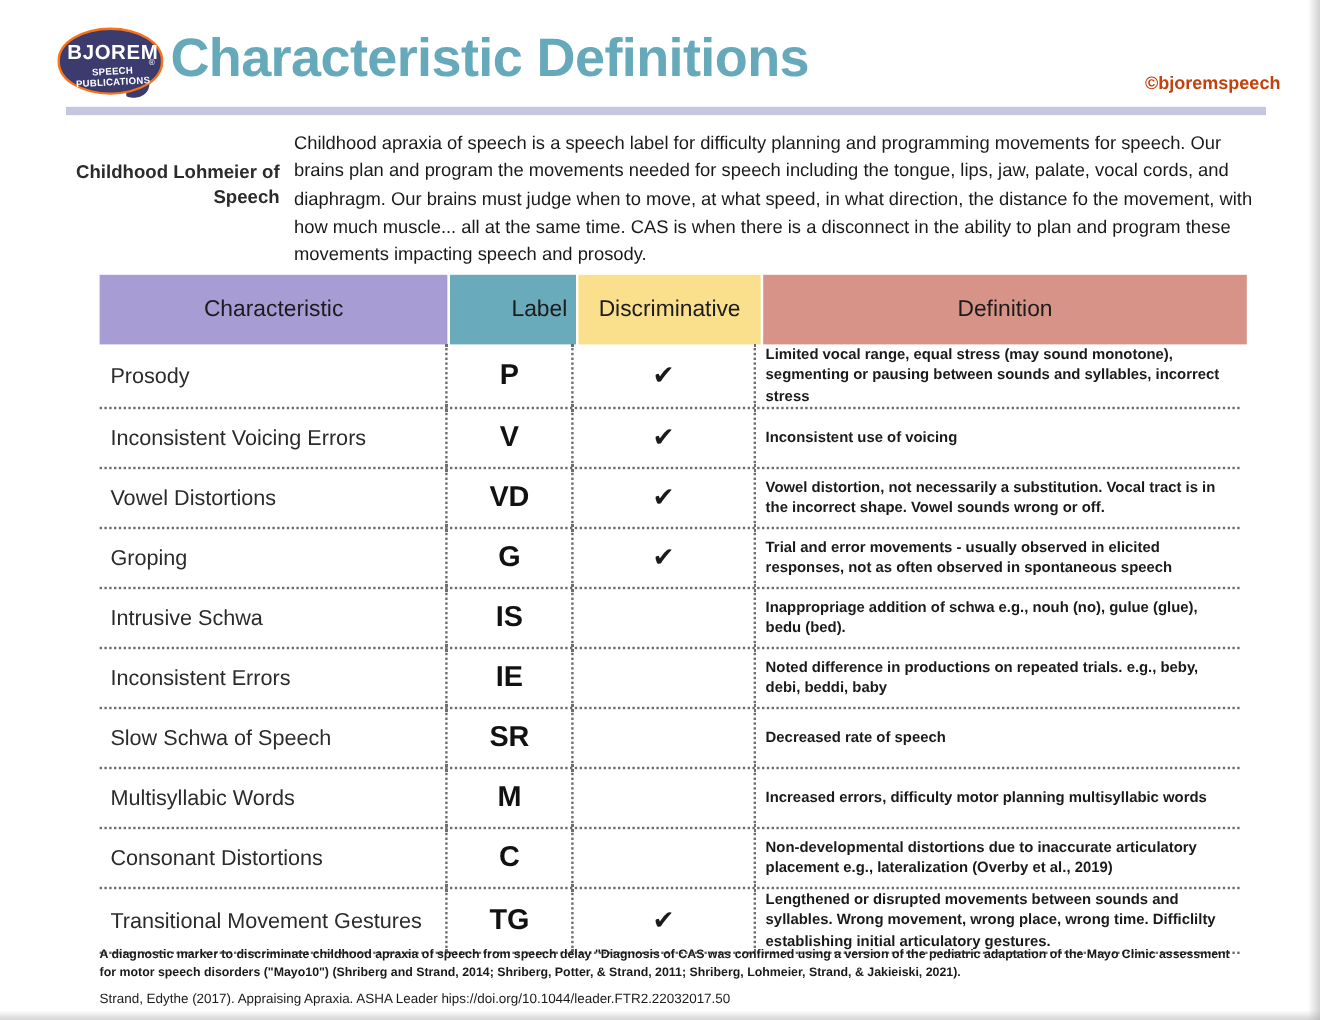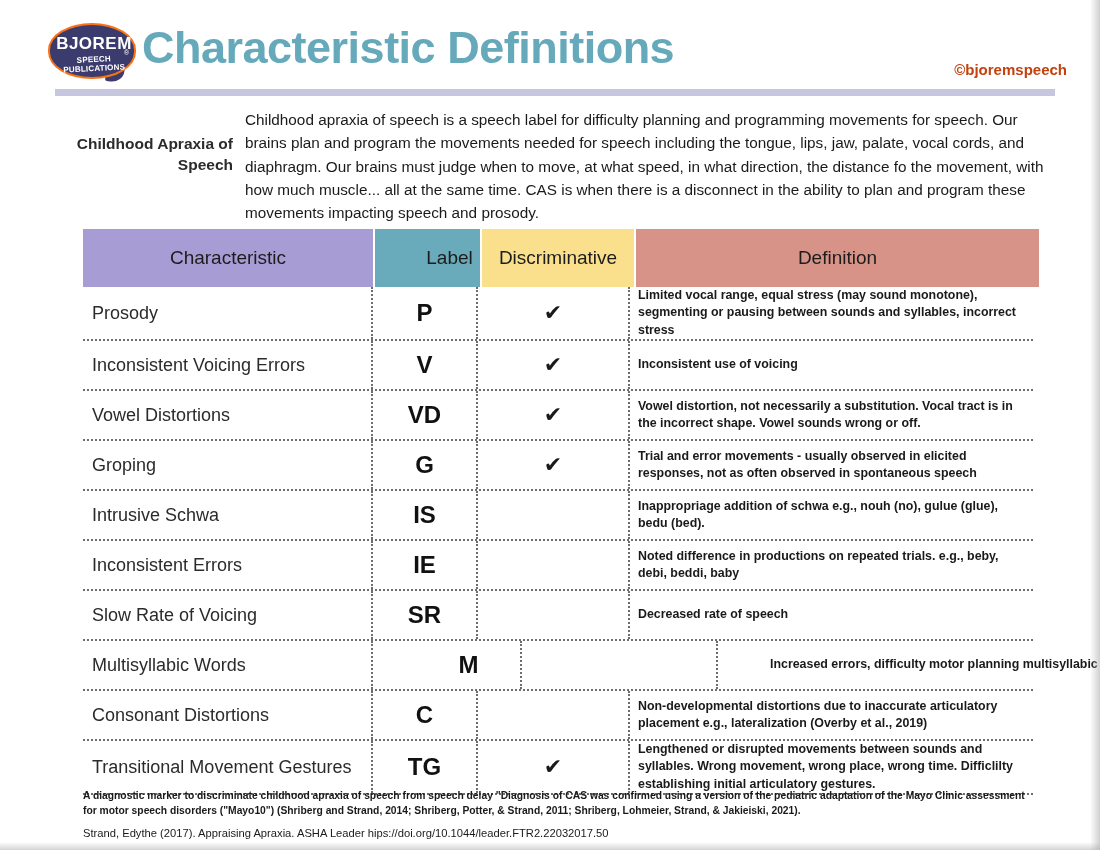--- a/index.html
+++ b/index.html
@@ -262,21 +262,21 @@
         <div class="logo-line2">SPEECH PUBLICATIONS</div>
       </div>
     </div>
 
     <div id="doc-title">Characteristic Definitions</div>
     <div id="copyright">©bjoremspeech</div>
     <div id="header-rule"></div>
   </div>
 
   <div id="intro">
-    <div id="intro-label">Childhood Apraxia of Speech</div>
+    <div id="intro-label">Childhood Lohmeier of Speech</div>
     <div id="intro-text">Childhood apraxia of speech is a speech label for difficulty planning and programming movements for speech. Our brains plan and program the movements needed for speech including the tongue, lips, jaw, palate, vocal cords, and diaphragm. Our brains must judge when to move, at what speed, in what direction, the distance fo the movement, with how much muscle... all at the same time. CAS is when there is a disconnect in the ability to plan and program these movements impacting speech and prosody.</div>
   </div>
 
   <div id="table">
 
     <div class="thead">
       <div class="cell col-characteristic th-characteristic">Characteristic</div>
       <div class="gap"></div>
       <div class="cell col-label th-label">Label</div>
       <div class="gap"></div>
@@ -328,28 +328,28 @@
         </div>
         <div class="trow" style="min-height: 50px;">
           <div class="cell col-characteristic c-characteristic">Inconsistent Errors</div>
           <div class="cell col-label c-label">IE</div>
           <div class="cell col-discriminative c-discriminative">
             <span class="check"></span>
           </div>
           <div class="cell col-definition c-definition">Noted difference in productions on repeated trials. e.g., beby, debi, beddi, baby</div>
         </div>
         <div class="trow" style="min-height: 50px;">
-          <div class="cell col-characteristic c-characteristic">Slow Rate of Voicing</div>
+          <div class="cell col-characteristic c-characteristic">Slow Schwa of Speech</div>
           <div class="cell col-label c-label">SR</div>
           <div class="cell col-discriminative c-discriminative">
             <span class="check"></span>
           </div>
           <div class="cell col-definition c-definition">Decreased rate of speech</div>
         </div>
-        <div class="trow" style="min-height: 50px; gap: 44px;">
+        <div class="trow" style="min-height: 50px;">
           <div class="cell col-characteristic c-characteristic">Multisyllabic Words</div>
           <div class="cell col-label c-label">M</div>
           <div class="cell col-discriminative c-discriminative">
             <span class="check"></span>
           </div>
           <div class="cell col-definition c-definition">Increased errors, difficulty motor planning multisyllabic words</div>
         </div>
         <div class="trow" style="min-height: 50px;">
           <div class="cell col-characteristic c-characteristic">Consonant Distortions</div>
           <div class="cell col-label c-label">C</div>

